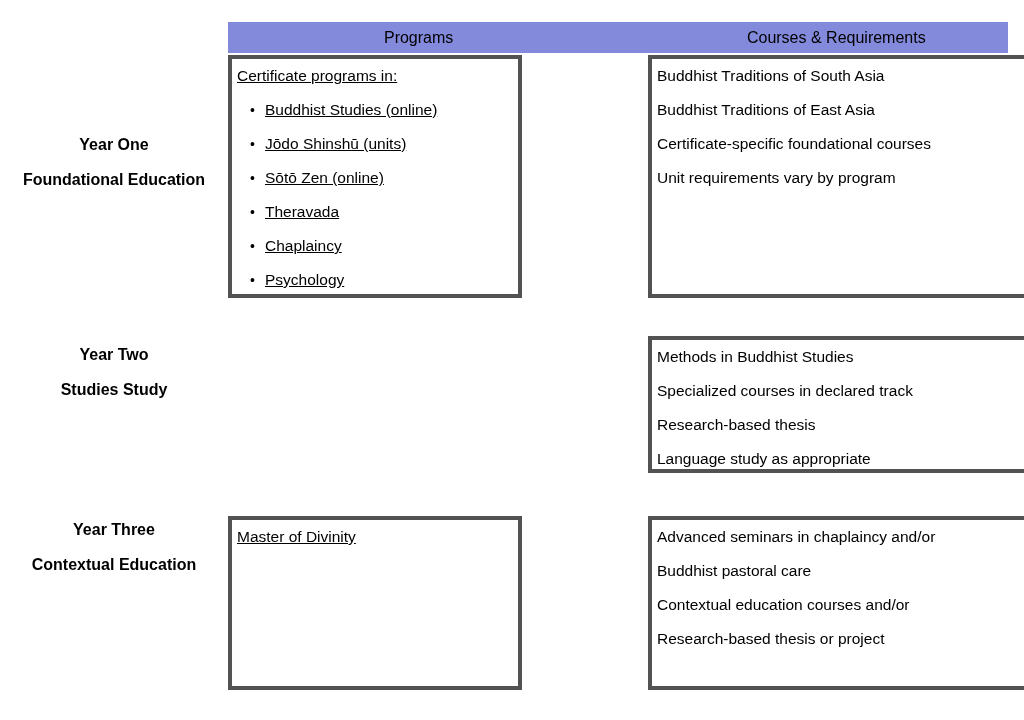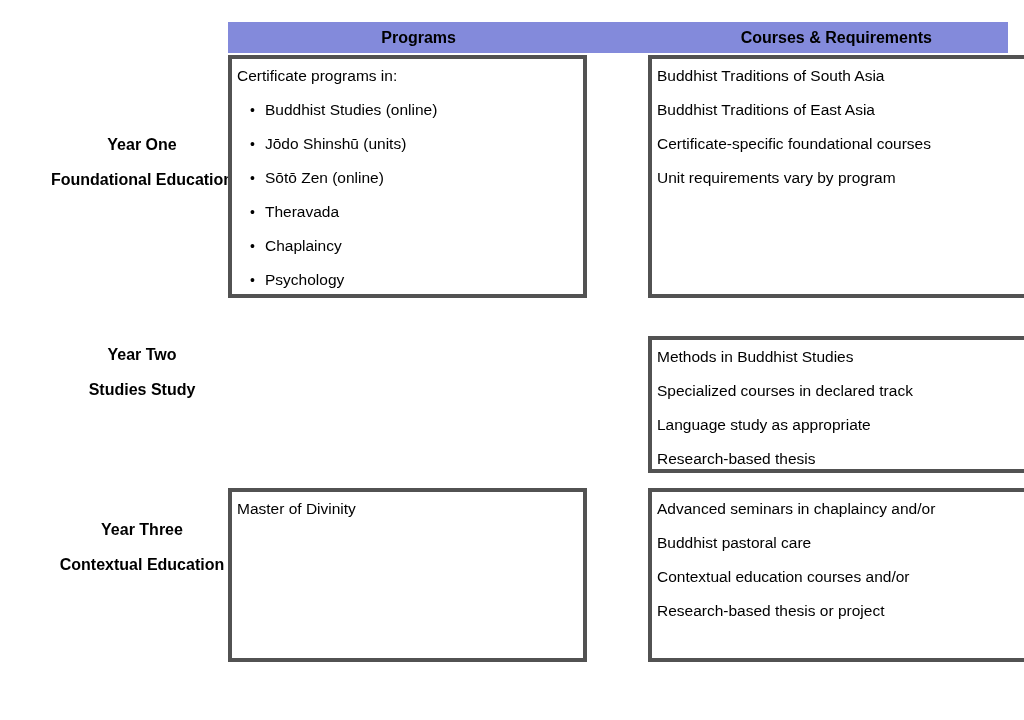--- a/index.html
+++ b/index.html
@@ -23,57 +23,56 @@
   
   .header-bar {
     position: absolute;
     left: 228px; top: 22px;
     width: 780px; height: 31px;
     background: var(--header-bg);
     display: flex;
     align-items: center;
   }
   .hcell {
-    font-weight: bold;
+    font-weight: normal;
     font-size: 16px;
     text-align: center;
     line-height: 31px;
     color: var(--text-color);
     margin-left: 18px;
   }
   .hcell.left  { width: 362px; }
   .hgap        { width: 58px; }
   .hcell.right { width: 360px; }
 
   
   .year-label {
     position: absolute;
     left: 0;
     width: 228px;
     text-align: center;
     font-weight: bold;
     font-size: 16px;
     line-height: 35px;
-    margin-left: 28px;
   }
   #label-y1 { top: 127px; }
   #label-y2 { top: 337px; }
   #label-y3 { top: 512px; }
 
   
   .box {
     position: absolute;
     background: #fff;
     border: 4px solid var(--box-border);
   }
-  .col-programs { left: 228px; width: 359px; }
+  .col-programs { left: 228px; width: 294px; text-decoration: underline; }
   .col-courses  { left: 648px; width: 382px; }
   .row-1 { top: 55px;  height: 243px; }
   .row-2 { top: 336px; height: 137px; }
-  .row-3 { top: 488px; height: 174px; }
+  .row-3 { top: 516px; height: 174px; }
 
   .box-text {
     font-size: 15.5px;
     line-height: 34px;
     padding: 0 5px;
   }
   .bullet-list { list-style: none; }
   .bullet-list li {
     position: relative;
     padding-left: 28px;
@@ -130,22 +129,22 @@
       <div>Certificate-specific foundational courses</div>
       <div>Unit requirements vary by program</div>
     </div>
   </div>
 
 
   <div class="box col-courses row-2">
     <div class="box-text">
       <div>Methods in Buddhist Studies</div>
       <div>Specialized courses in declared track</div>
+      <div>Research-based thesis</div>
       <div>Language study as appropriate</div>
-      <div>Research-based thesis</div>
     </div>
   </div>
 
   <div class="box col-programs row-3">
     <div class="box-text">
       <div>Master of Divinity</div>
     </div>
   </div>
 
   <div class="box col-courses row-3">

